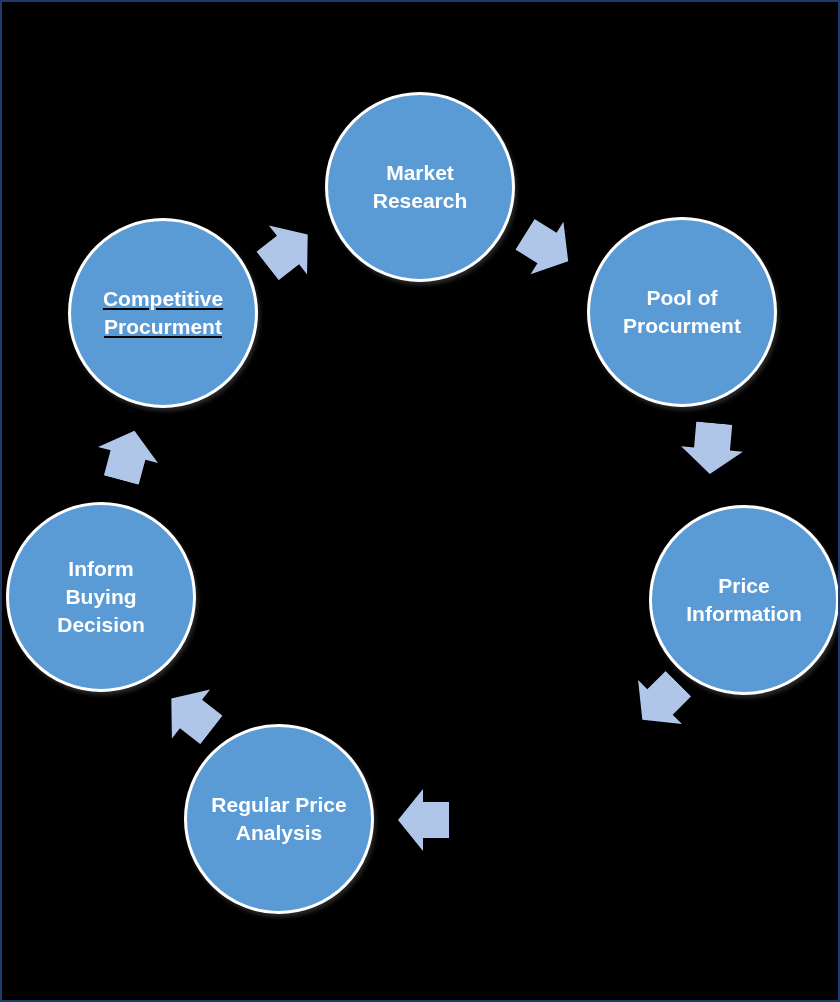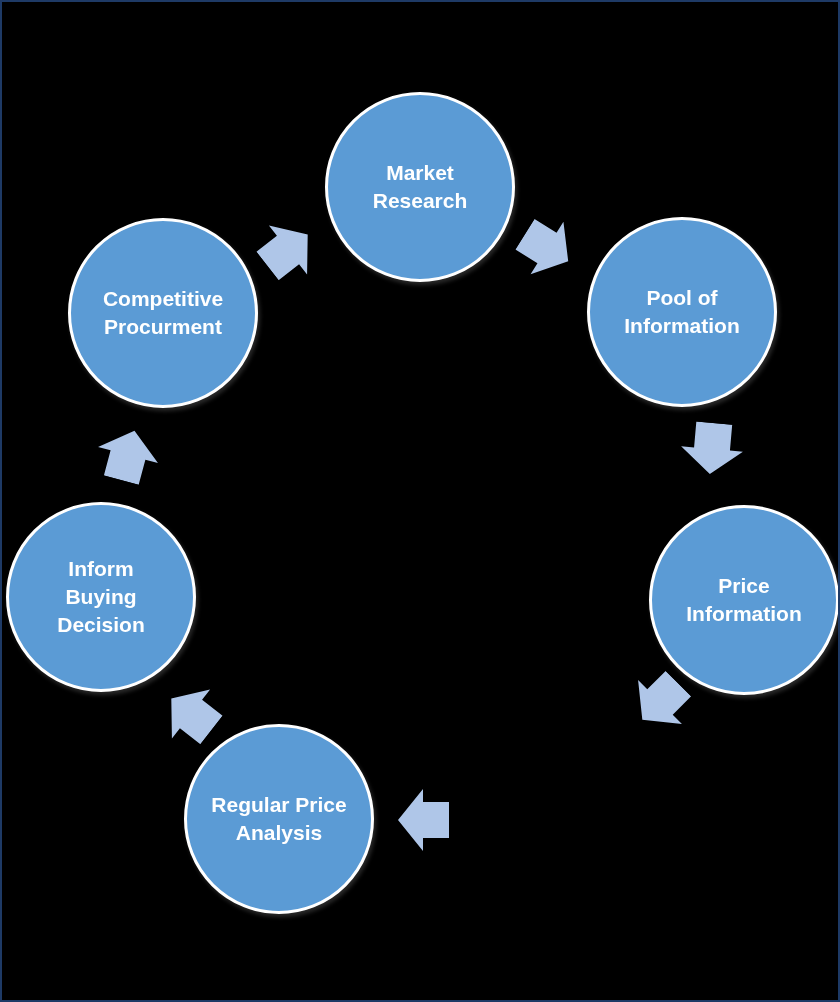--- a/index.html
+++ b/index.html
@@ -54,41 +54,41 @@
 
 <div class="frame">
 
   <div class="node" style="left:323px; top:90px;">
     <span class="node-label">Market
 Research</span>
   </div>
 
   <div class="node" style="left:585px; top:215px;">
     <span class="node-label">Pool of
-Information</span>
+Procurment</span>
   </div>
 
   <div class="node" style="left:647px; top:503px;">
     <span class="node-label">Price
 Information</span>
   </div>
 
 
   <div class="node" style="left:4px; top:500px;">
     <span class="node-label">Inform
 Buying
 Decision</span>
   </div>
 
   <div class="node" style="left:182px; top:722px;">
     <span class="node-label">Regular Price
 Analysis</span>
   </div>
 
-  <div class="node" style="left:66px; top:216px;">
+  <div class="node" style="left:66px; top:216px;text-decoration:underline;">
     <span class="node-label">Competitive
 Procurment</span>
   </div>
 
   <div class="arrow" style="left:519px; top:214px; transform:rotate(32deg);">
     <svg viewBox="0 0 52 64">
         <polygon points="0,14 26,14 26,1 51,32 26,63 26,50 0,50" fill="#AFC6E8"></polygon>
       </svg>
   </div>
 

